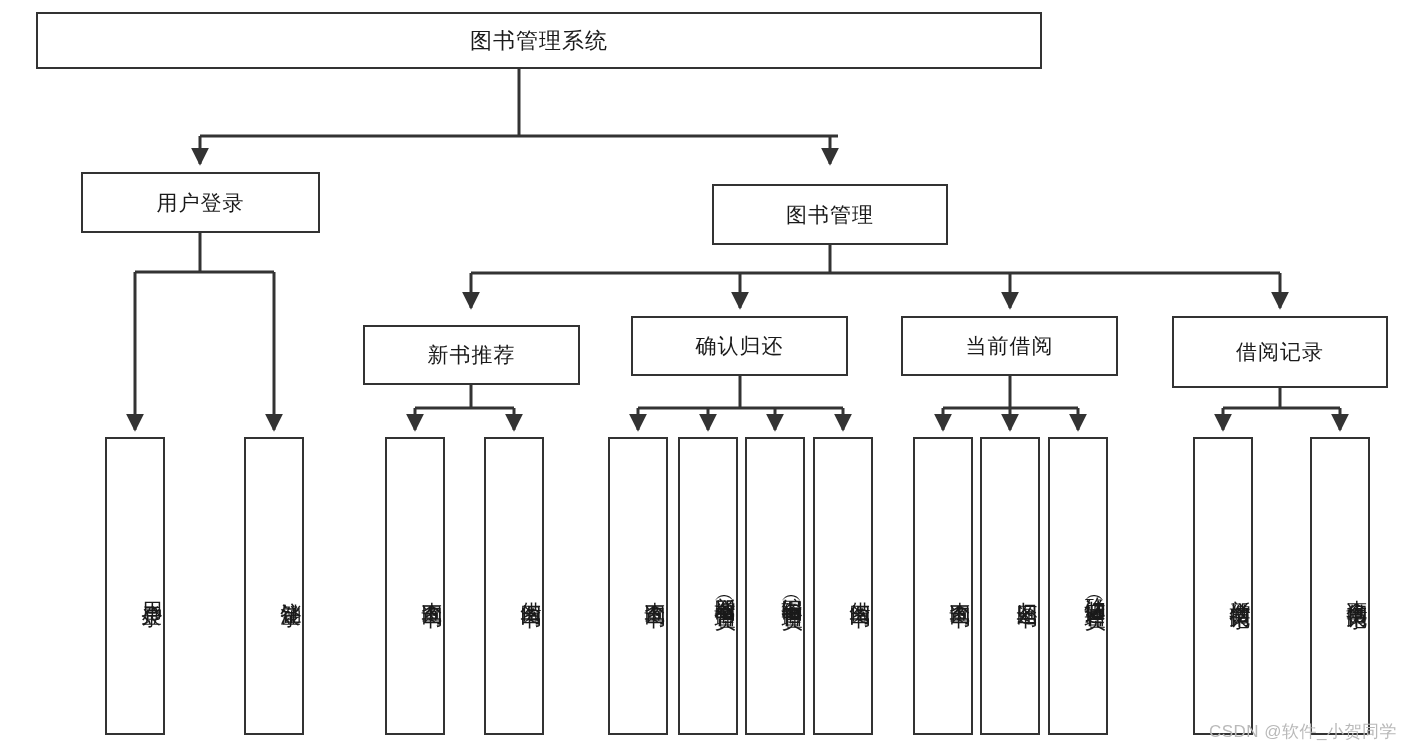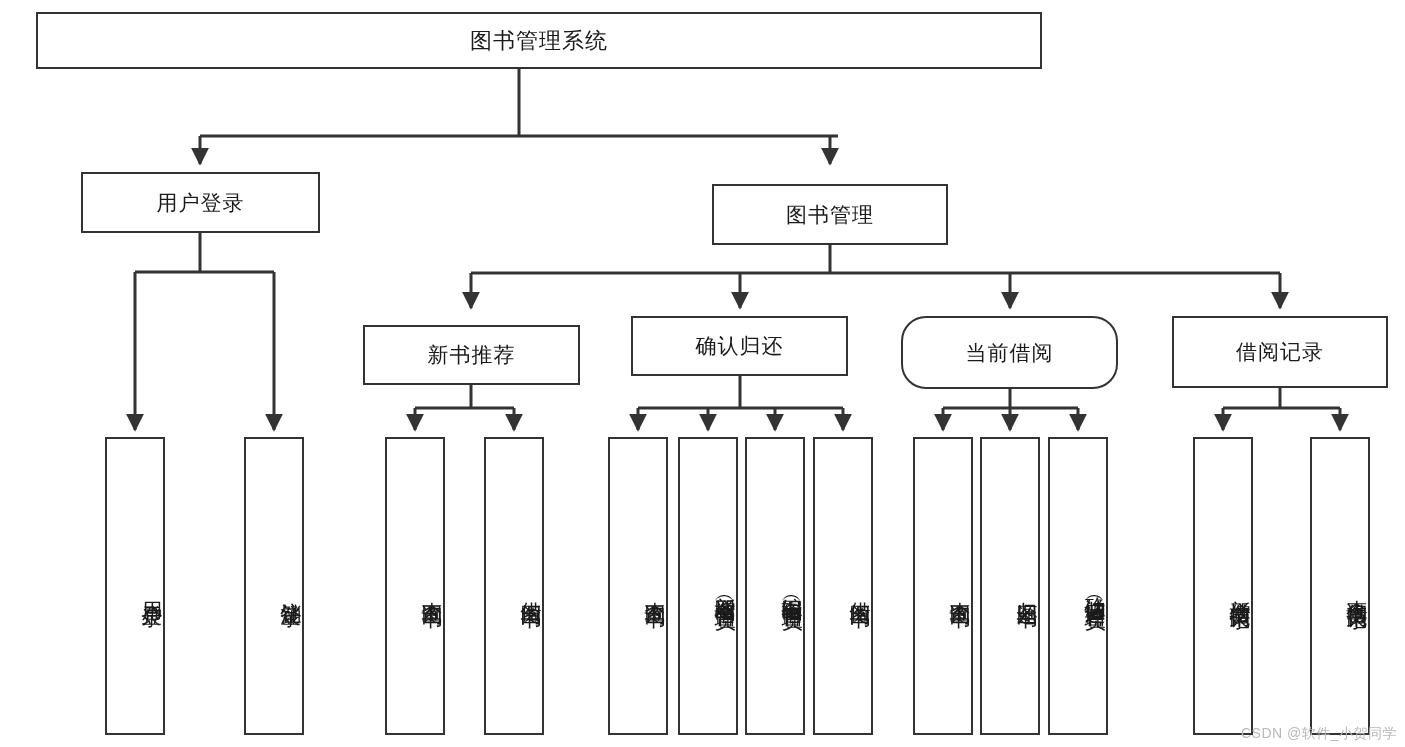--- a/index.html
+++ b/index.html
@@ -56,21 +56,21 @@
   }
   .node.vertical .vlabel {
     writing-mode: vertical-rl;
     text-orientation: upright;
     display: block;
   }
   #watermark {
     position: absolute;
     right: 8px;
     bottom: 4px;
-    font-size: 14px;
+    font-size: 17px;
     color: #b9b9b9;
     white-space: nowrap;
     letter-spacing: 0.5px;
   }
 </style>
 </head>
 <body>
 
 <div id="diagram-root">
 
@@ -134,21 +134,21 @@
   <div class="node horizontal" style="left:712px; top:172px; width:236px; height:61px;margin-top:12px;">
     <span>图书管理</span>
   </div>
 
   <div class="node horizontal" style="left:363px; top:316px; width:217px; height:60px;margin-top:9px;">
     <span>新书推荐</span>
   </div>
   <div class="node horizontal" style="left:631px; top:316px; width:217px; height:60px;">
     <span>确认归还</span>
   </div>
-  <div class="node horizontal" style="left:901px; top:316px; width:217px; height:73px;border-radius:25px;">
+  <div class="node horizontal" style="left:901px; top:316px; width:217px; height:60px;">
     <span>当前借阅</span>
   </div>
   <div class="node horizontal" style="left:1172px; top:316px; width:216px; height:72px;">
     <span>借阅记录</span>
   </div>
 
   <div class="node vertical" style="left:105px; top:437px; width:60px; height:298px;">
     <span class="vlabel">用户登录</span>
   </div>
   <div class="node vertical" style="left:244px; top:437px; width:60px; height:298px;">

